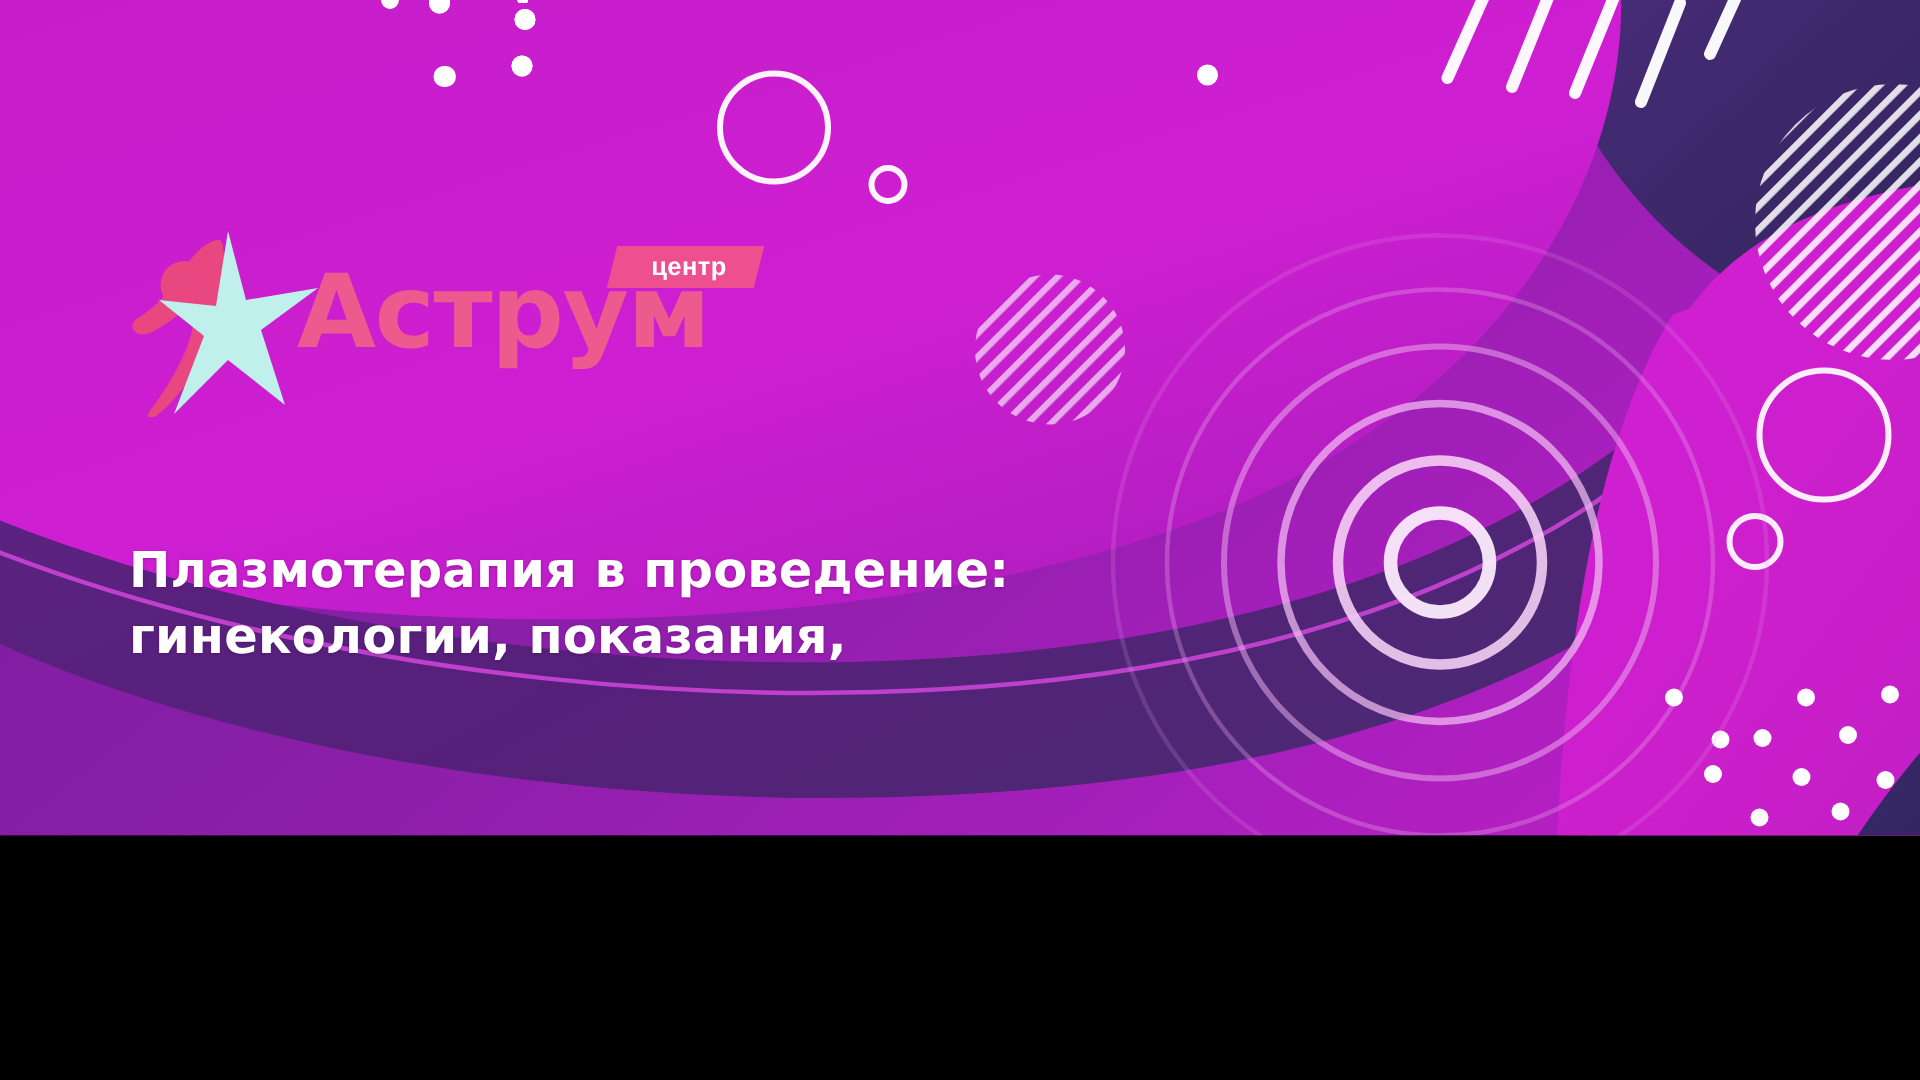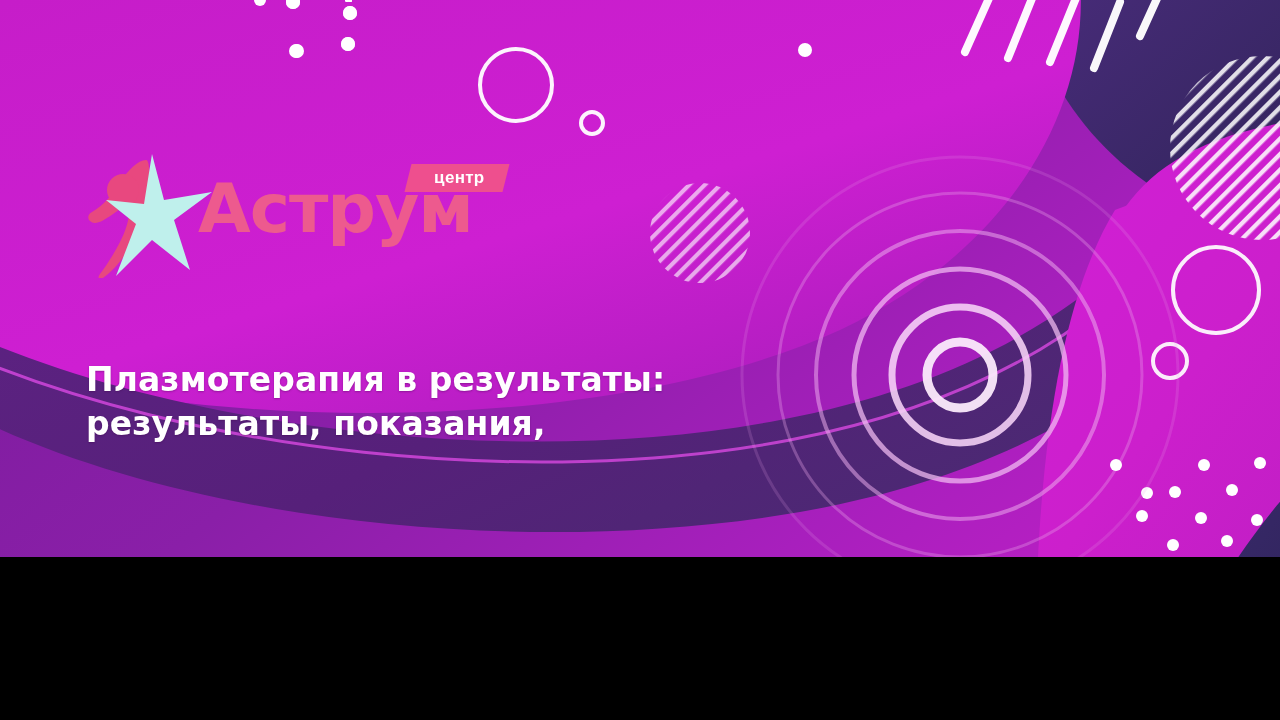--- a/index.html
+++ b/index.html
@@ -295,17 +295,17 @@
     </svg>
 
     <div id="logo-word">Аструм</div>
 
     <div id="logo-badge">
       <span>центр</span>
     </div>
   </div>
 
   <div id="title">
-    <span class="ln">Плазмотерапия в результаты:</span>
-    <span class="ln">результаты, показания,</span>
+    <span class="ln">Плазмотерапия в проведение:</span>
+    <span class="ln">гинекологии, показания,</span>
   </div>
 
 </div>
 
 </body></html>

